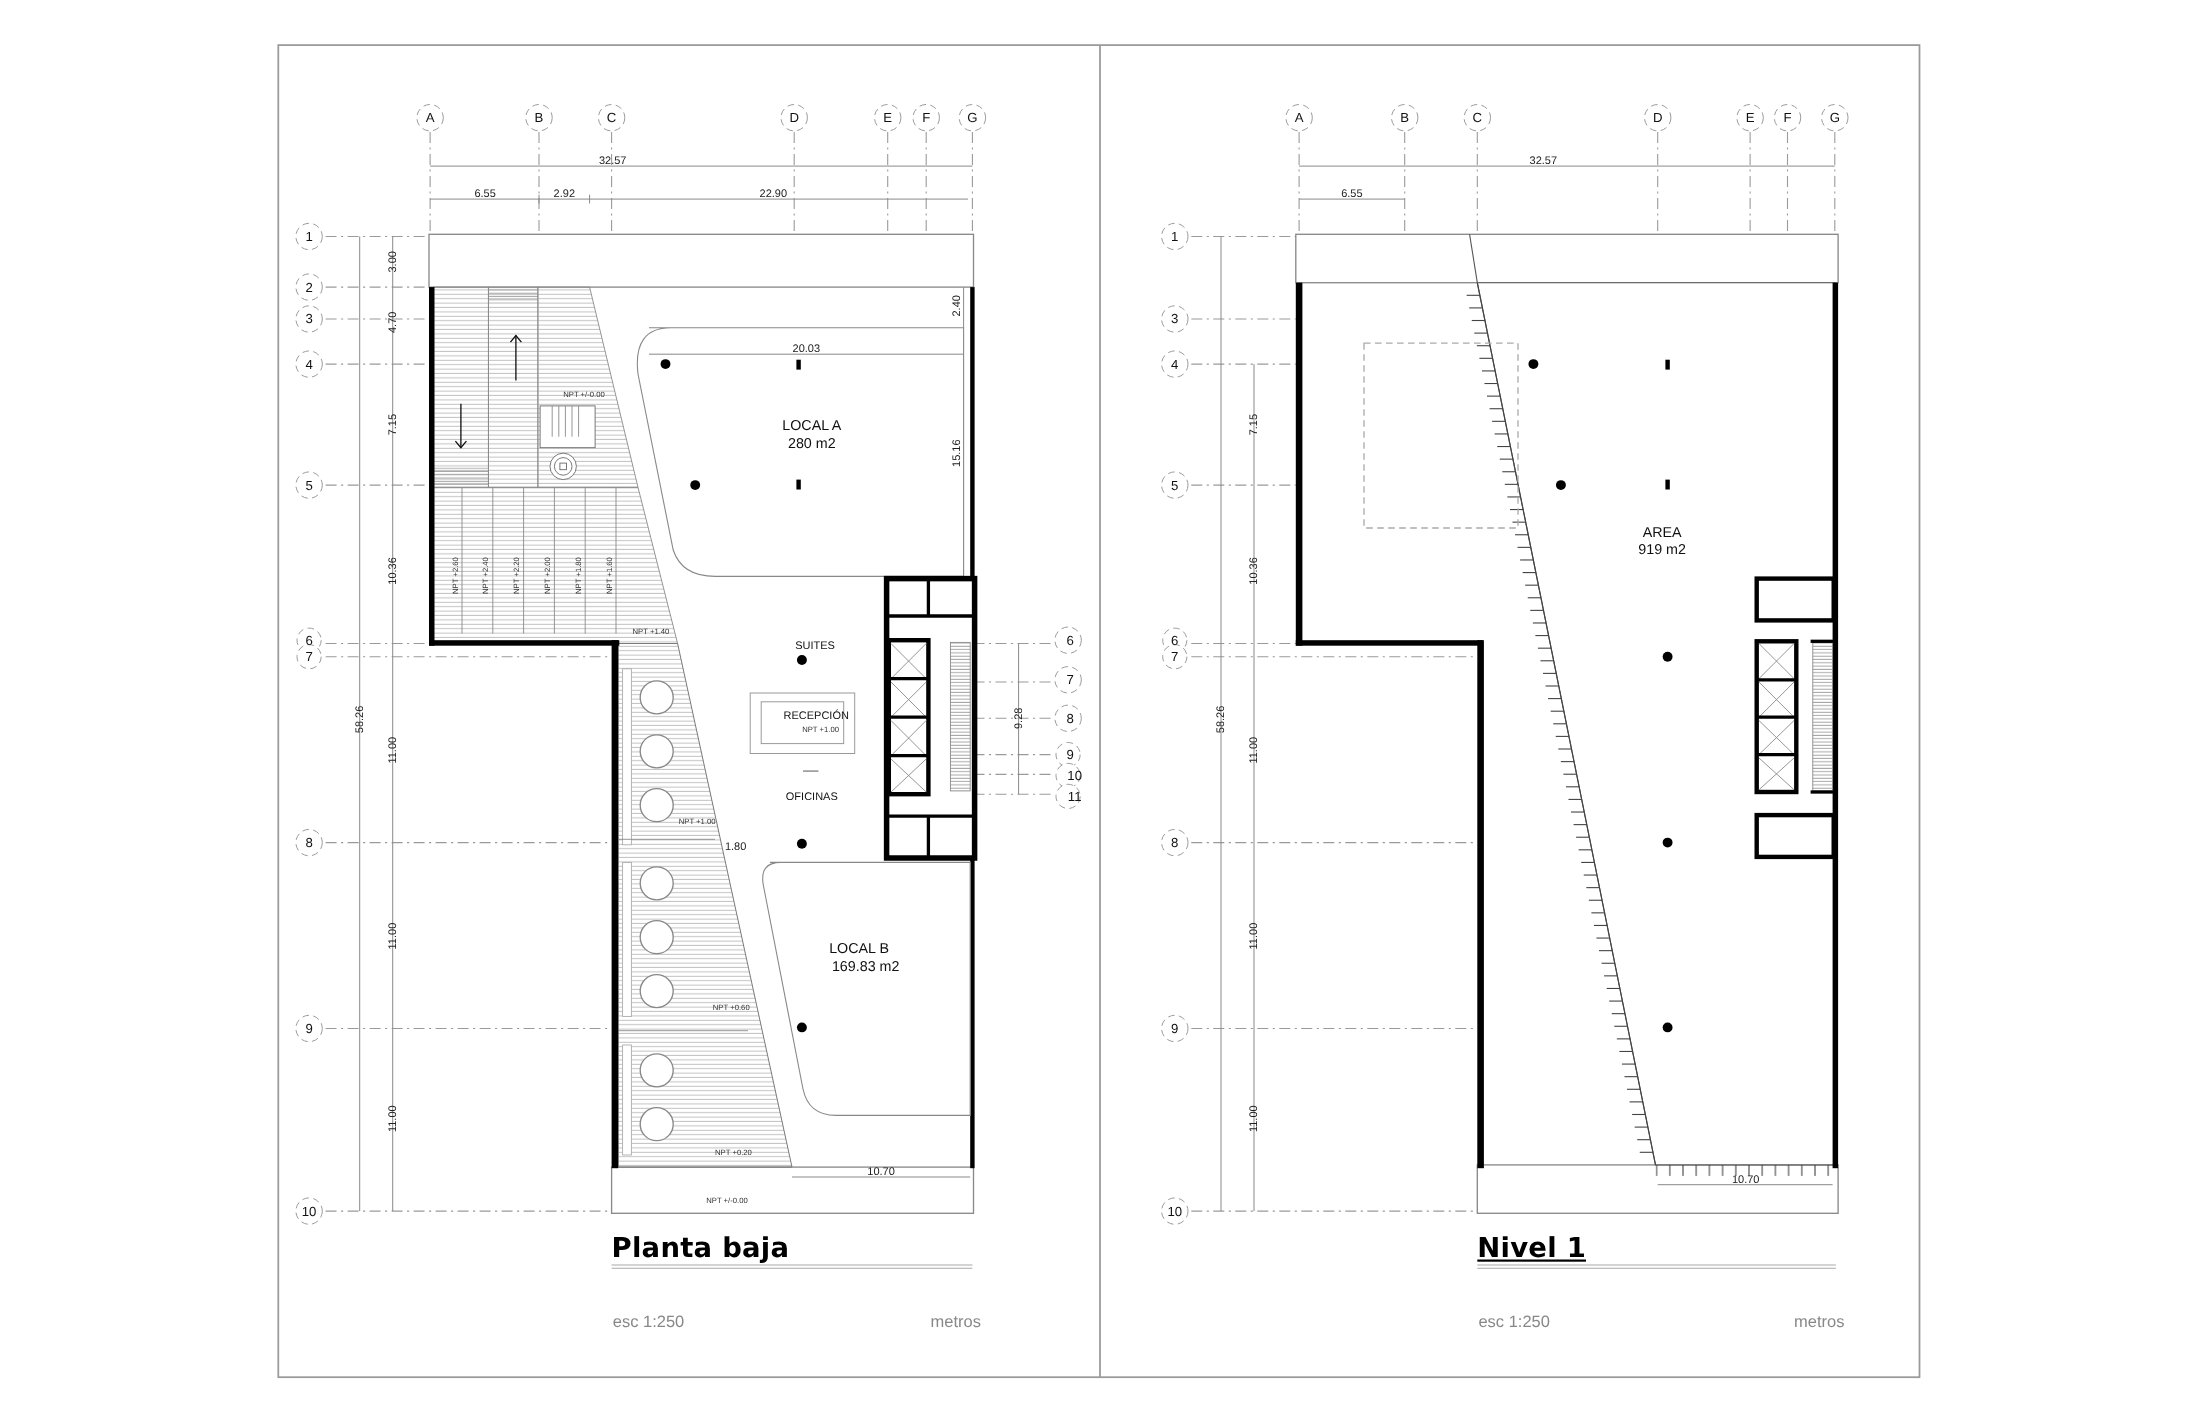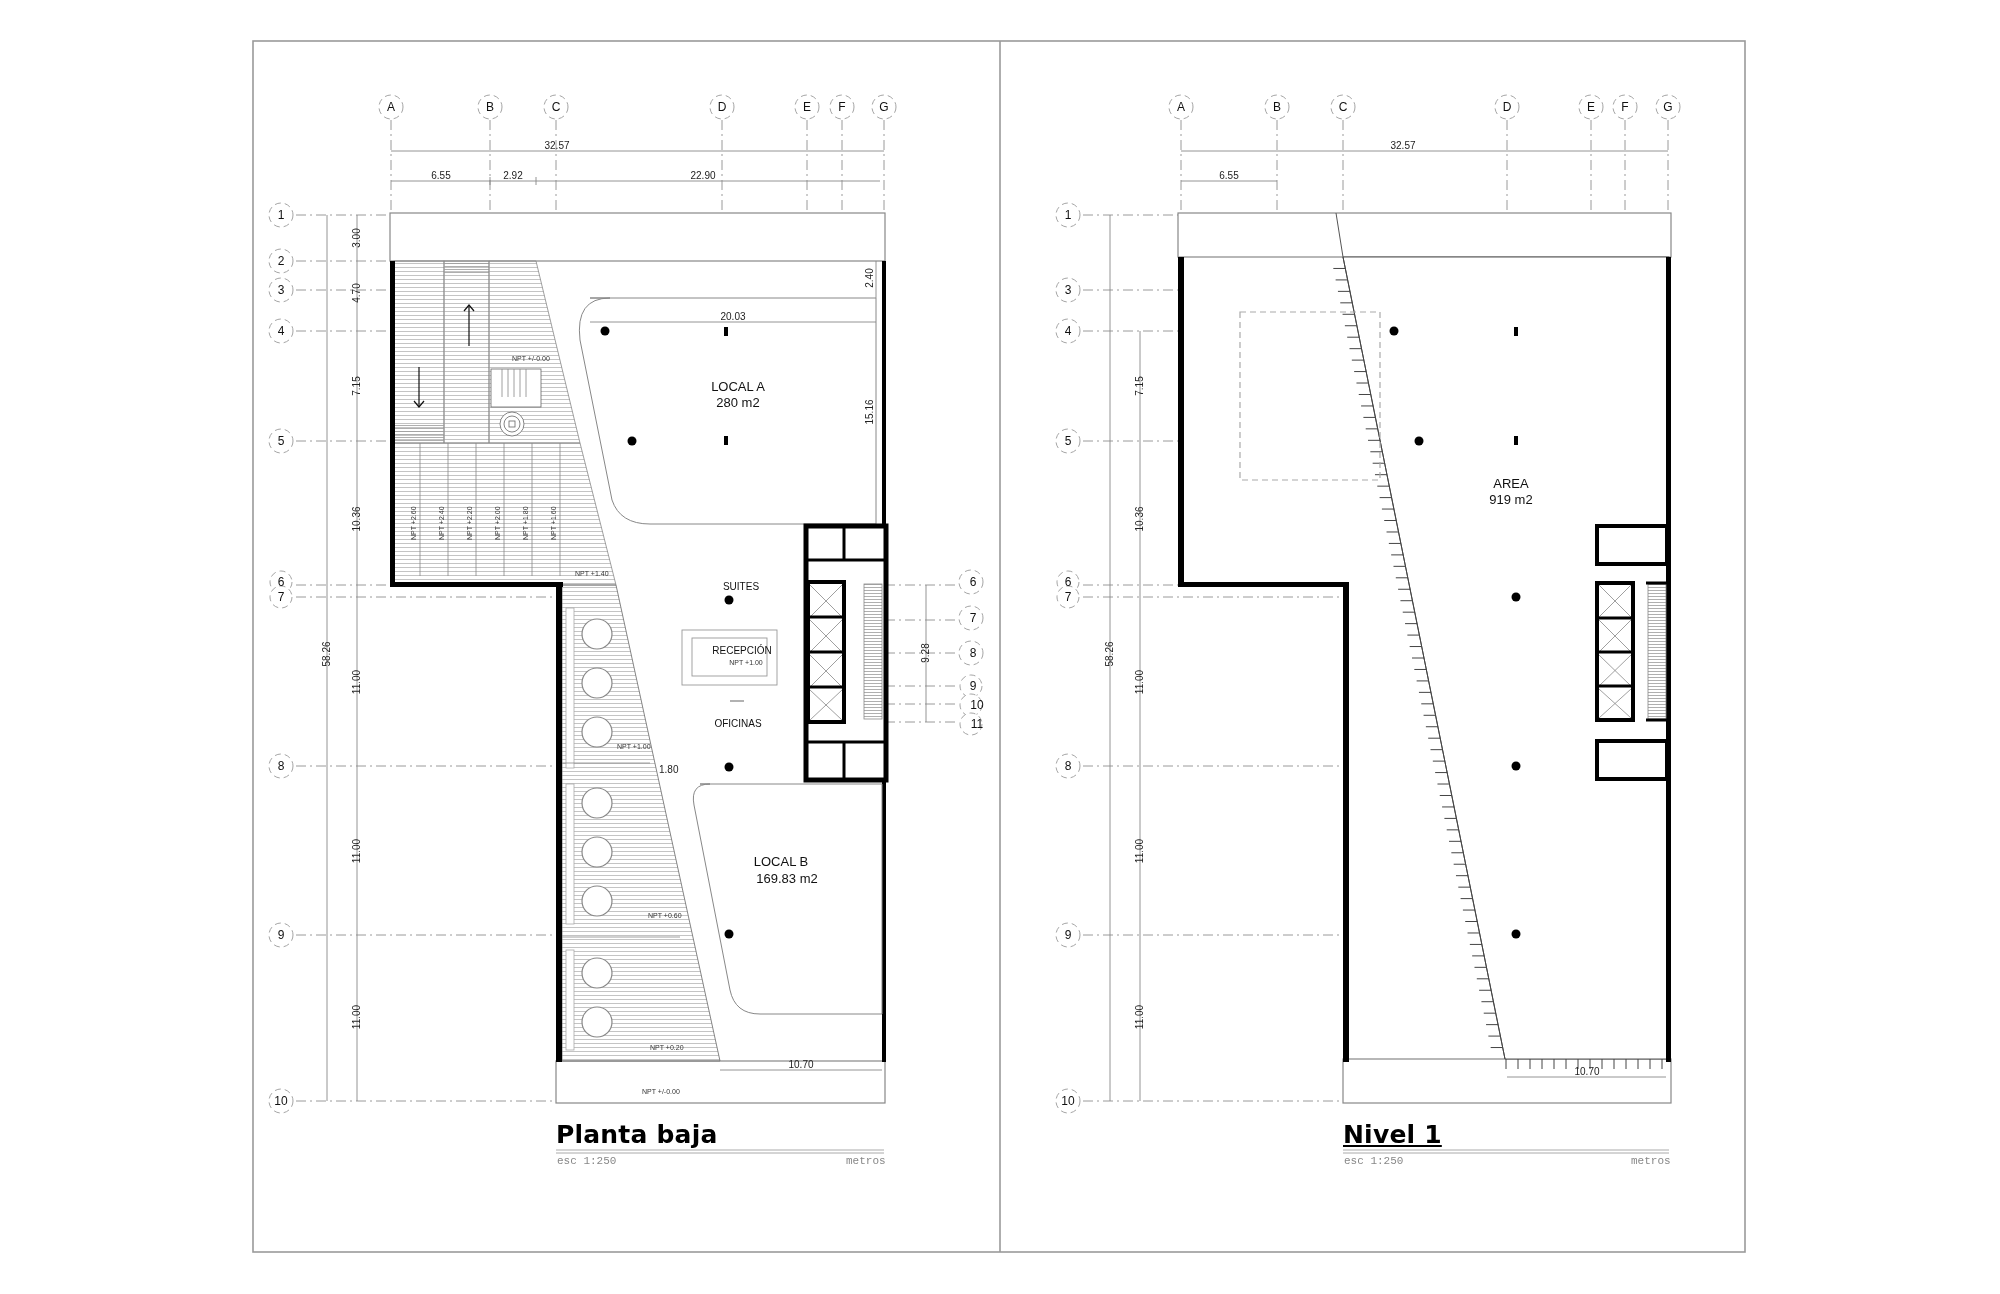--- a/index.html
+++ b/index.html
@@ -1,20 +1,20 @@
 <!DOCTYPE html>
 <html><head>
 <meta charset="utf-8">
 <style>
   html,body{margin:0;padding:0;background:#ffffff;}
   body{width:2000px;height:1294px;position:relative;overflow:hidden;font-family:"Liberation Sans",sans-serif;color:#111;}
   #sheet{position:absolute;left:0;top:0;width:2000px;height:1294px;}
   svg text{font-family:"Liberation Sans",sans-serif;}
   .title-label{position:absolute;font-family:"DejaVu Sans",sans-serif;font-weight:bold;font-size:25px;letter-spacing:0.2px;color:#000;text-align:right;}
-  .scale-label{position:absolute;font-family:Liberation Mono, monospace;font-size:11px;color:#888;}
+  .scale-label{position:absolute;font-family:Liberation Sans, sans-serif;font-size:15px;color:#888;margin-top:38px;}
 </style>
 </head>
 <body>
 
 <div id="sheet">
 <svg width="2000" height="1294" viewBox="0 0 2000 1294" xmlns="http://www.w3.org/2000/svg">
   <defs>
     <pattern id="hatch" width="8" height="4" patternUnits="userSpaceOnUse">
       <line x1="0" y1="3.5" x2="8" y2="3.5" stroke="#b5b5b5" stroke-width="0.8"></line>
     </pattern>

